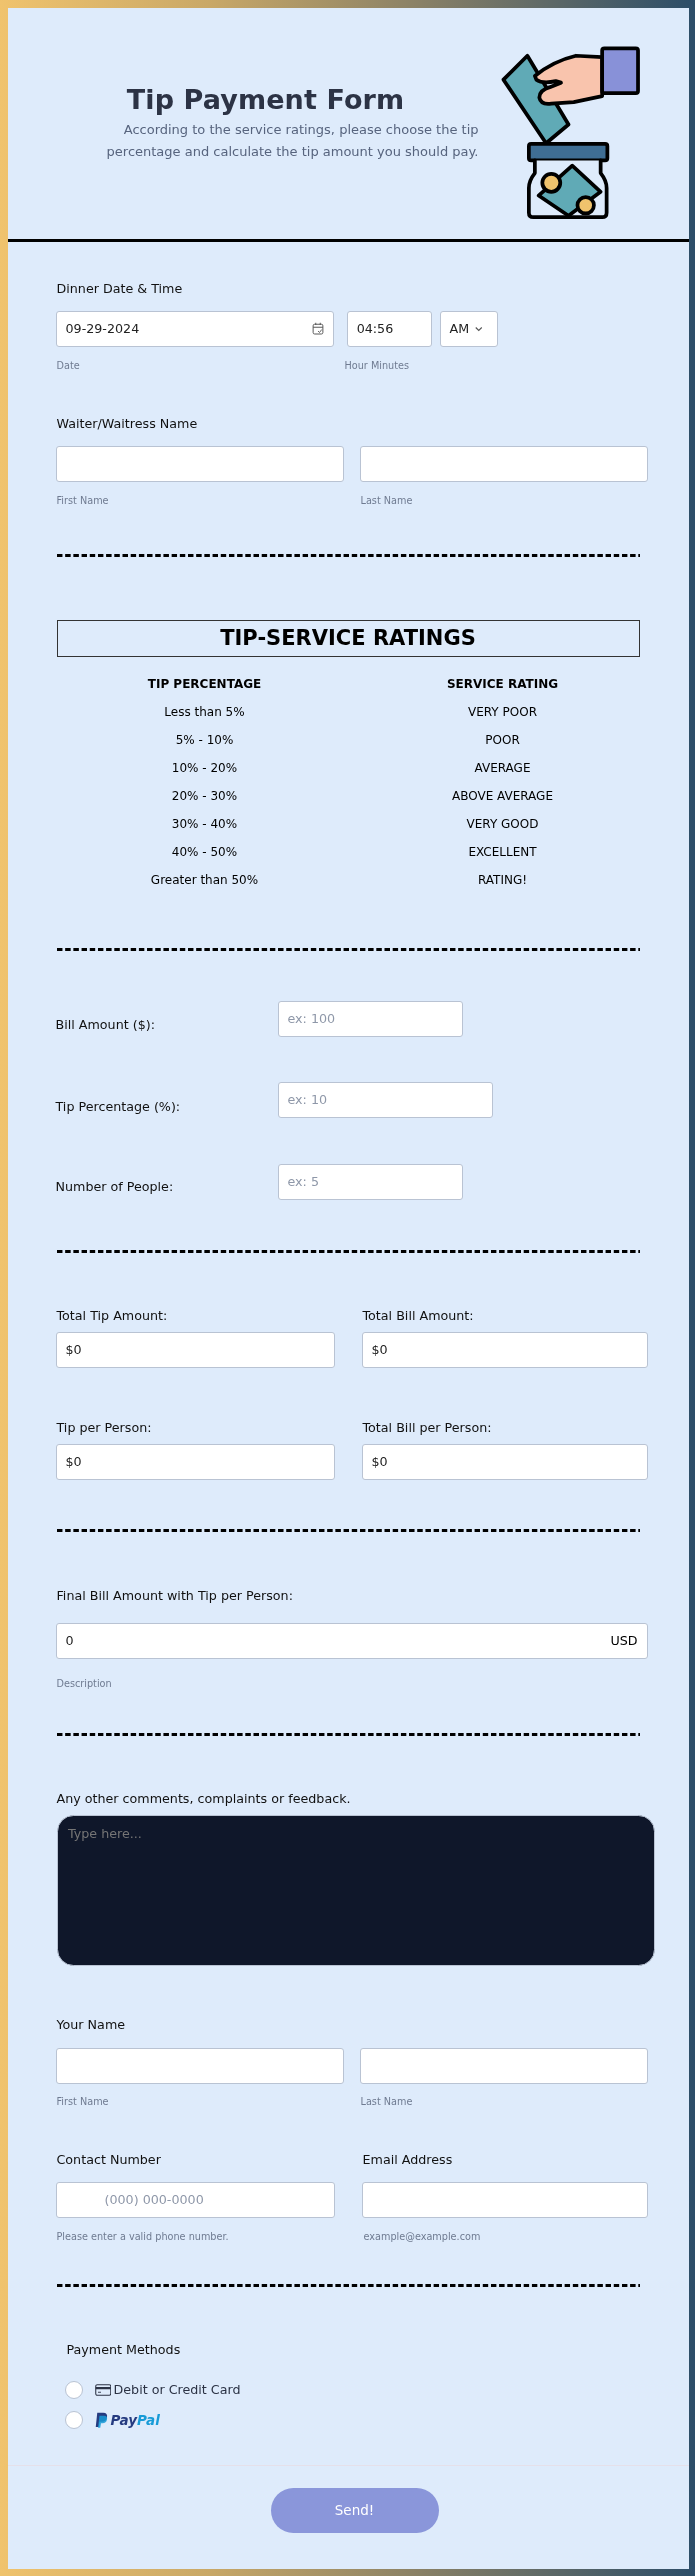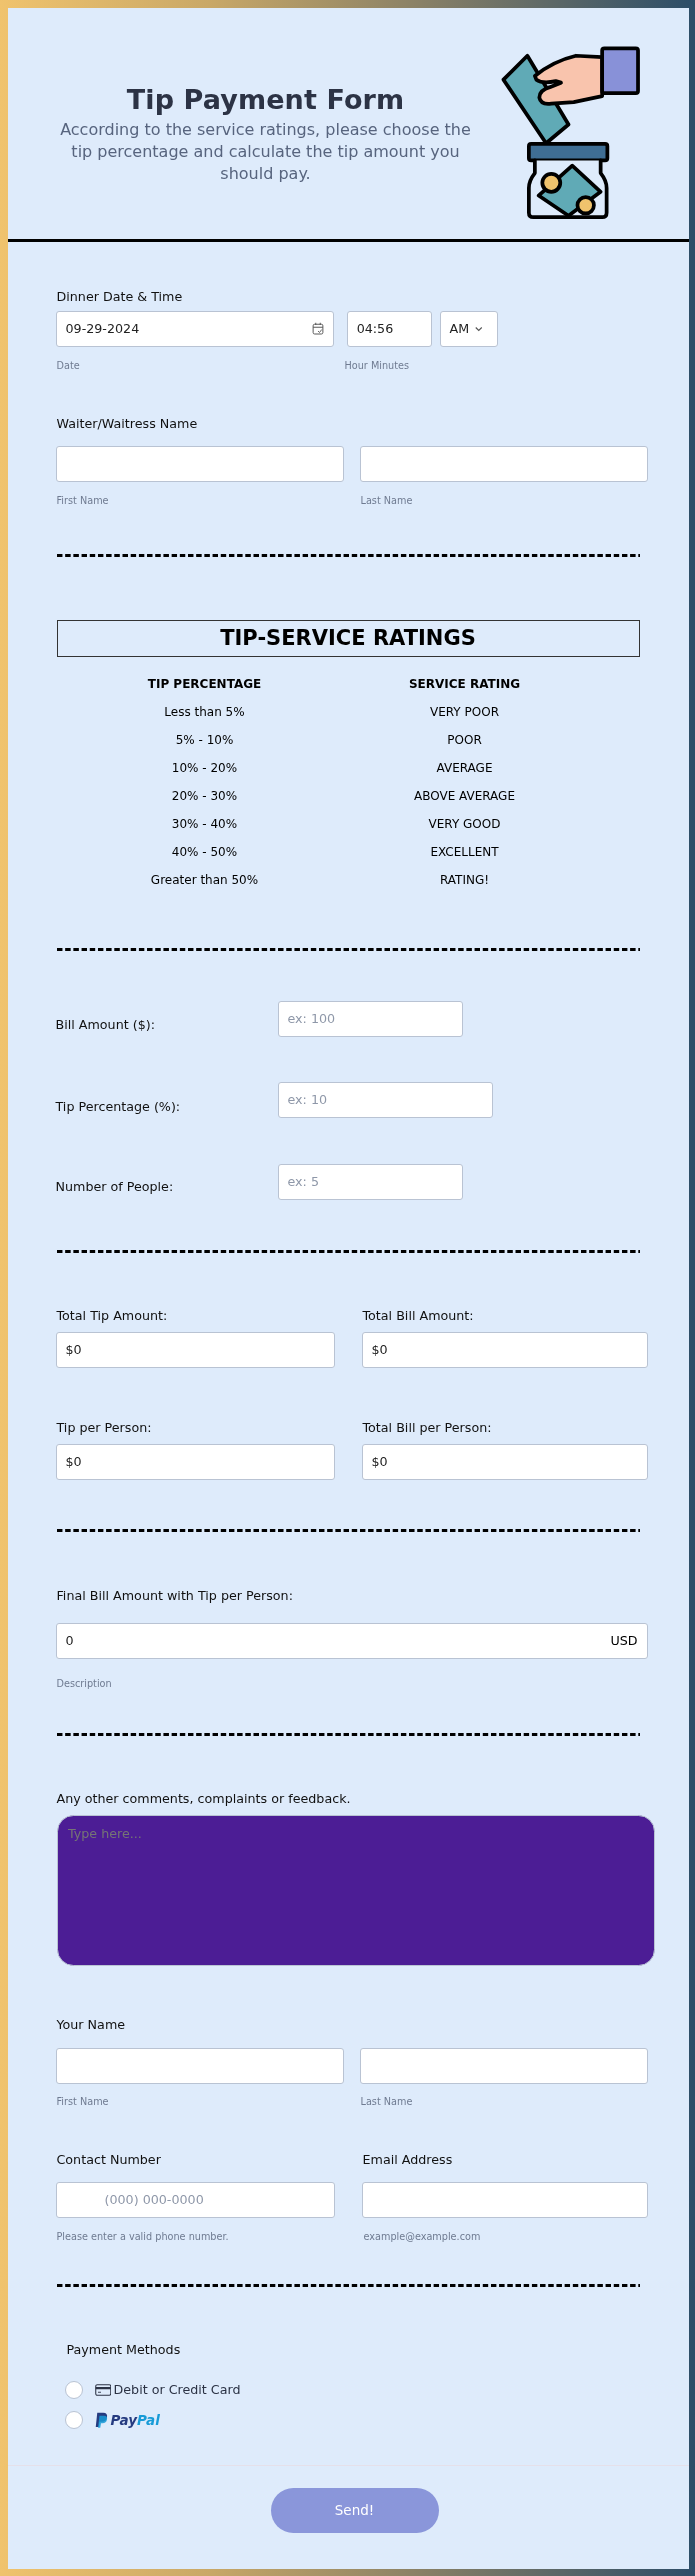--- a/index.html
+++ b/index.html
@@ -20,21 +20,21 @@
     .abs { position: absolute; }
 
     
     .header-title {
       position: absolute; left: 30px; top: 76px; width: 456px;
       text-align: center; font-size: 27px; color: #2c3345; font-weight: bold;
       letter-spacing: 0.1px;
     }
     .header-sub {
       position: absolute; left: 45px; top: 111px; width: 426px;
-      text-align: center; font-size: 16px; line-height: 22.4px; color: #57647e;
+      text-align: right; font-size: 13px; line-height: 22.4px; color: #57647e;
     }
     .illustration { position: absolute; left: 482px; top: 34px; width: 157px; height: 180px; }
     .header-rule { position: absolute; left: 0; top: 231px; width: 681px; height: 3.7px; background: #000; }
 
     .label { font-size: 12.7px; color: #111; }
     .sublabel { font-size: 9.7px; color: #6f7b91; }
     .input {
       position: absolute; background: #fff; border: 0.7px solid #b9c3d3;
       border-radius: 3px; height: 36px; font-size: 12.7px; color: #222;
       padding: 0 9px; display: flex; align-items: center;
@@ -54,21 +54,21 @@
       font-size: 21px; font-weight: bold; color: #000;
     }
     .rt-col { position: absolute; width: 224px; text-align: center; font-size: 12px; color: #000; }
     .rt-col .hdr { font-weight: bold; height: 28px; line-height: 28px; }
     .rt-col .row { height: 28px; line-height: 28px; }
 
     .row-label { position: absolute; font-size: 12.7px; color: #111; }
 
     textarea.comments {
       position: absolute; left: 49px; top: 1807px; width: 598px; height: 151px;
-      border: 0.7px solid #b9c3d3; border-radius: 16.5px; background: #4c1d95;
+      border: 0.7px solid #b9c3d3; border-radius: 16.5px; background: #0f172a;
       font-family: "DejaVu Sans", sans-serif; font-size: 12.7px; color: #8e97a8;
       padding: 10.5px 10.5px; resize: none;
     }
     .radio {
       position: absolute; width: 18.7px; height: 18.7px; border-radius: 50%;
       background: #fff; border: 0.7px solid #b9c3d3;
     }
     .send-btn {
       position: absolute; left: 263px; top: 2480px; width: 168px; height: 45px;
       background: #8a96da; border-radius: 22.4px; color: #fff; font-size: 13.5px;
@@ -97,21 +97,21 @@
 
       <path d="M60,158 L60,175 Q52,185 52,195 L52,228 Q52,234 58,234 L150,234 Q156,234 156,228 L156,195 Q156,185 148,175 L148,158" fill="#deebfb"></path>
       <polygon points="65,205 110,165 148,200 105,232" fill="#60aab6"></polygon>
       <circle cx="82" cy="188" r="12" fill="#f0c36d"></circle>
       <circle cx="128" cy="218" r="11" fill="#f0c36d"></circle>
     </g>
   </svg>
 
   <div class="header-rule"></div>
 
-  <div class="abs label" style="left:49px; top:273px;margin-top:8px;">Dinner Date &amp; Time</div>
+  <div class="abs label" style="left:49px; top:273px;">Dinner Date &amp; Time</div>
   <div class="input" style="left:48px; top:303px; width:278px;">
     <span>09-29-2024</span>
     <svg width="12" height="13.5" viewBox="0 0 16 18" style="margin-left:auto;">
       <rect x="1.5" y="3" width="13" height="13" rx="2" fill="none" stroke="#555" stroke-width="1.3"></rect>
       <line x1="1.5" y1="7" x2="14.5" y2="7" stroke="#555" stroke-width="1.3"></line>
       <line x1="5" y1="1" x2="5" y2="4" stroke="#555" stroke-width="1.3"></line>
       <line x1="11" y1="1" x2="11" y2="4" stroke="#555" stroke-width="1.3"></line>
       <path d="M8,12 L10,14 L13,10" fill="none" stroke="#555" stroke-width="1.2"></path>
     </svg>
   </div>
@@ -144,21 +144,21 @@
   <div class="rt-col" style="left:85px; top:662px;">
     <div class="hdr">TIP PERCENTAGE</div>
     <div class="row">Less than 5%</div>
     <div class="row">5% - 10%</div>
     <div class="row">10% - 20%</div>
     <div class="row">20% - 30%</div>
     <div class="row">30% - 40%</div>
     <div class="row">40% - 50%</div>
     <div class="row">Greater than 50%</div>
   </div>
-  <div class="rt-col" style="left:345px; top:662px;">
+  <div class="rt-col" style="left:383px; top:662px;">
     <div class="hdr">SERVICE RATING</div>
     <div class="row">VERY POOR</div>
     <div class="row">POOR</div>
     <div class="row">AVERAGE</div>
     <div class="row">ABOVE AVERAGE</div>
     <div class="row">VERY GOOD</div>
     <div class="row">EXCELLENT</div>
     <div class="row">RATING!</div>
   </div>
 

